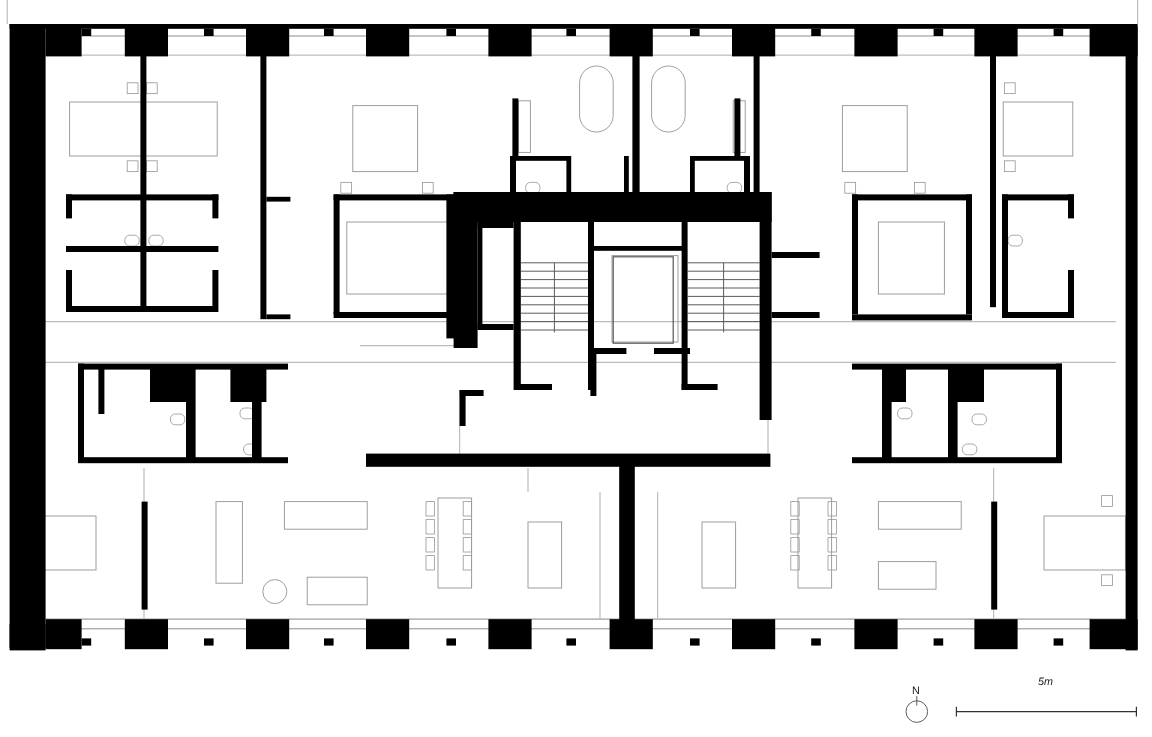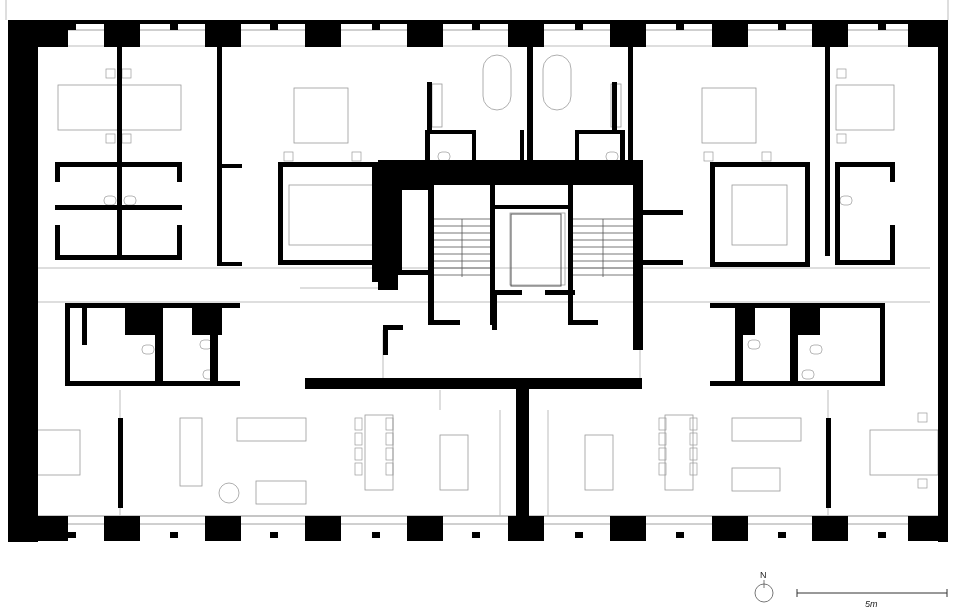--- a/index.html
+++ b/index.html
@@ -246,13 +246,13 @@
       <line x1="764" y1="580" x2="764" y2="588" stroke="#555" stroke-width="0.8"></line>
     </g>
   <g id="scale">
       <line x1="797" y1="593" x2="947" y2="593" stroke="#333" stroke-width="1"></line>
       <line x1="797" y1="589" x2="797" y2="597" stroke="#333" stroke-width="1"></line>
       <line x1="947" y1="589" x2="947" y2="597" stroke="#333" stroke-width="1"></line>
     </g>
 </svg>
 
 <div class="label" style="left:760px;top:570px;">N</div>
-<div class="label" style="left:865px;top:599px;font-style:italic;">5m</div>
+<div class="label" style="left:865px;top:563px;font-style:italic;">5m</div>
 
 </body></html>

